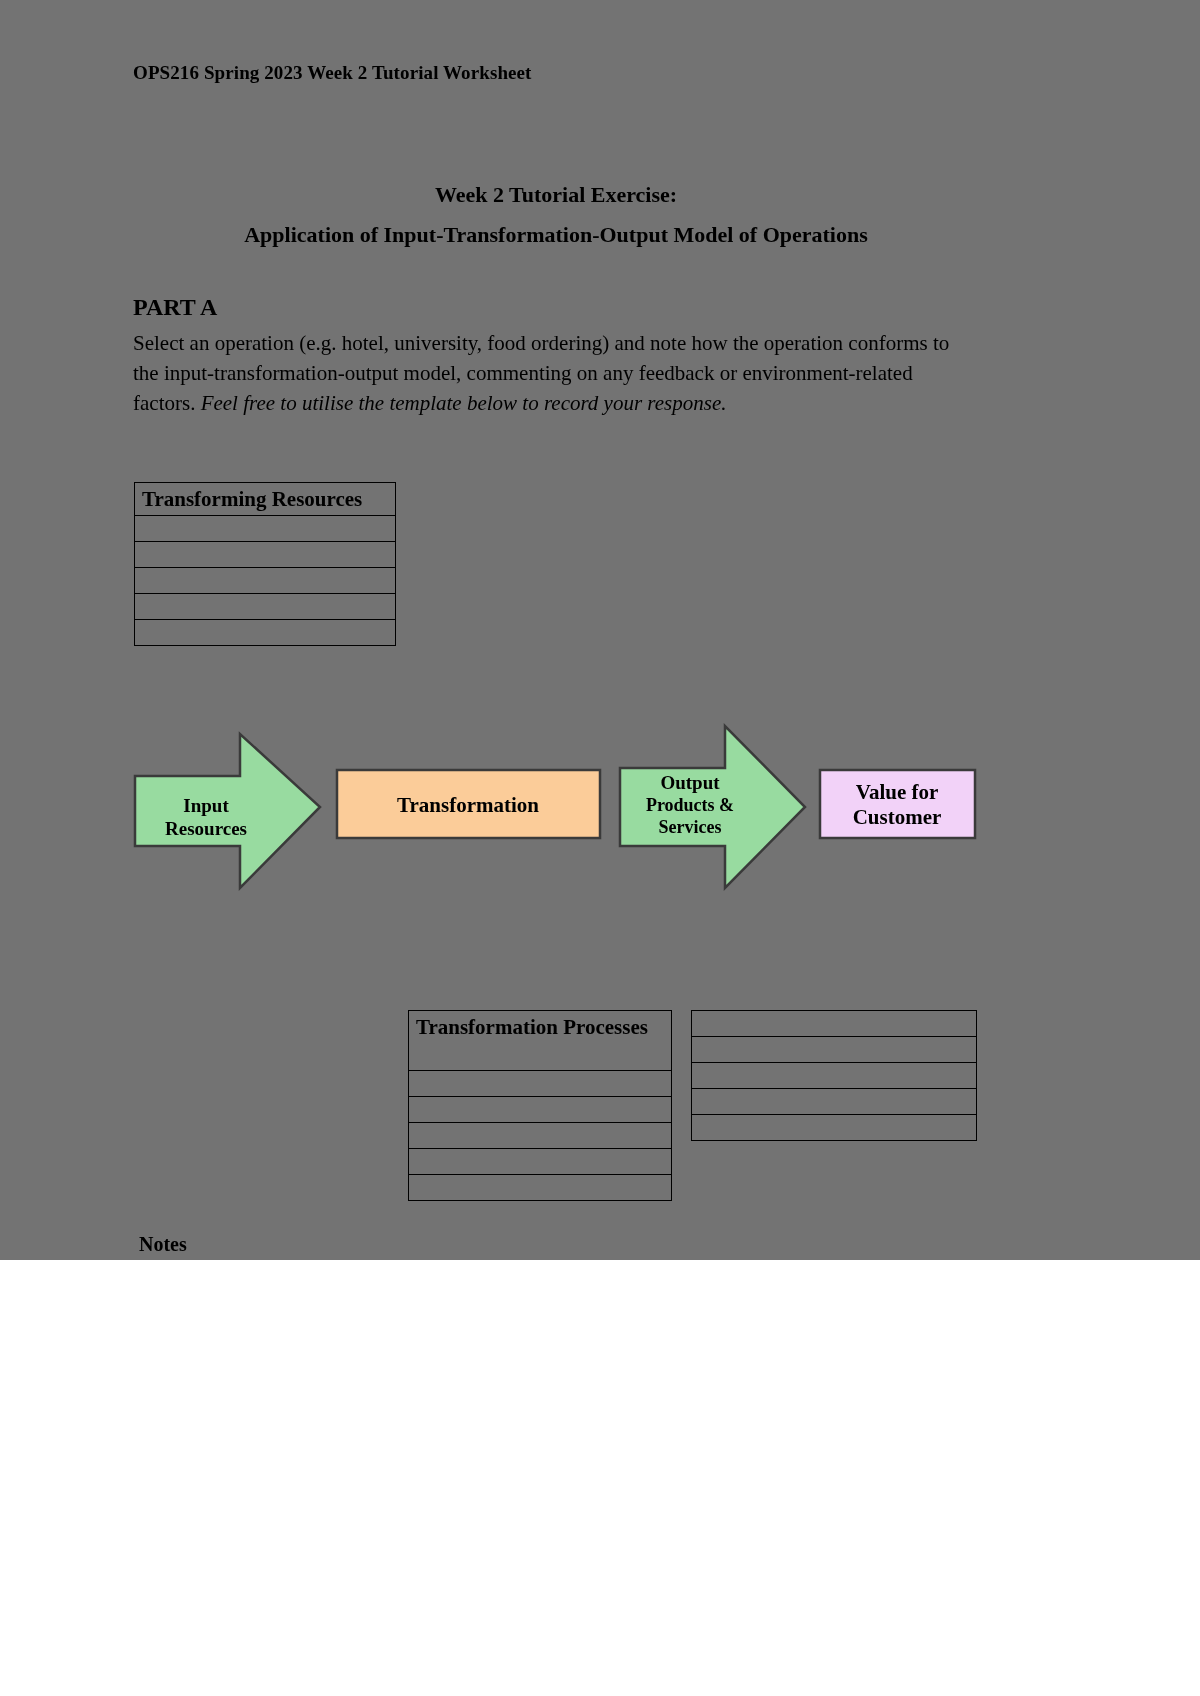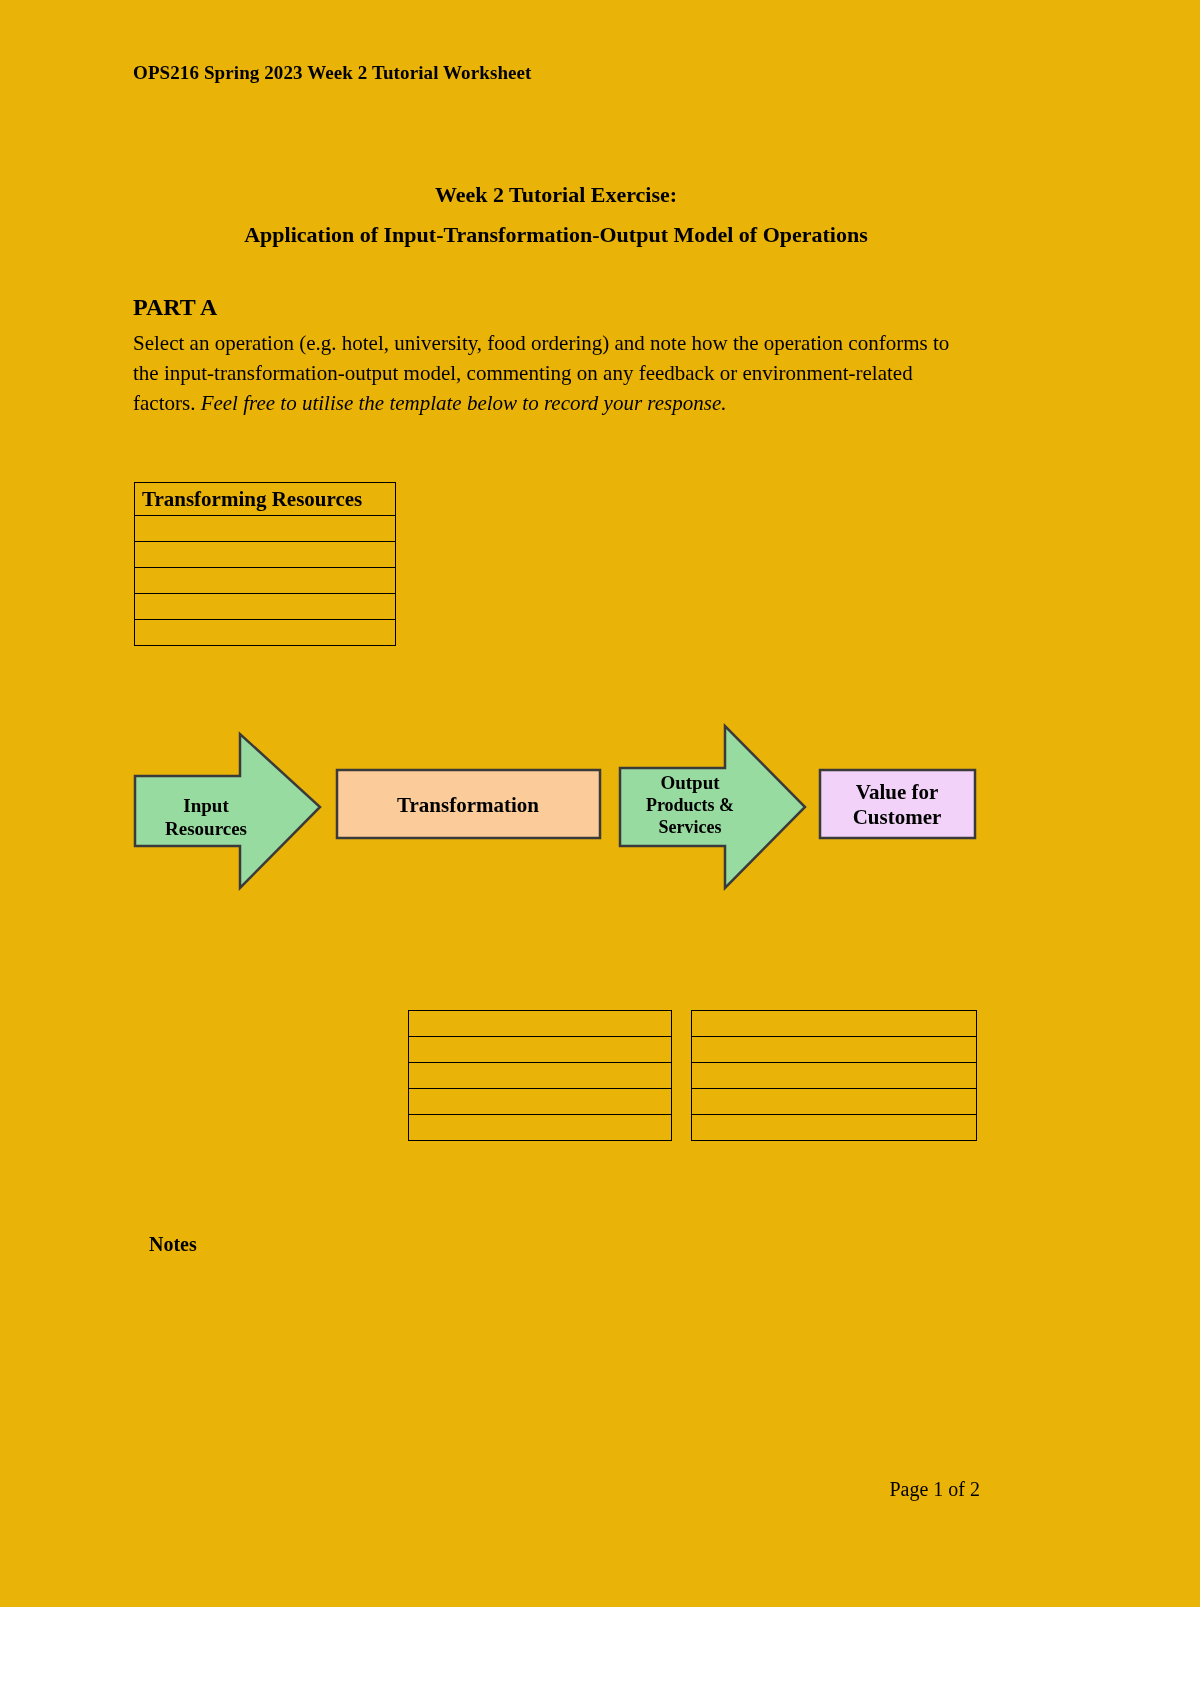--- a/index.html
+++ b/index.html
@@ -7,22 +7,22 @@
     padding: 0;
     background: #ffffff;
   }
   body {
     font-family: "Liberation Serif", "DejaVu Serif", serif;
     color: #000000;
   }
   .page {
     position: relative;
     width: 1200px;
-    height: 1607px;
-    background: #eab308;
+    height: 1260px;
+    background: #737373;
     overflow: hidden;
     box-sizing: border-box;
   }
 
   
   .doc-header {
     position: absolute;
     left: 133px;
     top: 62px;
     font-size: 19px;
@@ -113,21 +113,21 @@
   .diagram svg { display: block; }
   .dg-label {
     font-family: "Liberation Serif", "DejaVu Serif", serif;
     font-weight: bold;
     fill: #000000;
   }
 
   
   .notes-label {
     position: absolute;
-    left: 149px;
+    left: 139px;
     top: 1233px;
     font-size: 20px;
     font-weight: bold;
   }
 
   
   .footer {
     position: absolute;
     left: 0;
     top: 1478px;
@@ -204,20 +204,23 @@
         <text class="dg-label" id="val-l2" x="767" y="104" font-size="21" text-anchor="middle">Customer</text>
       </g>
 
     </svg>
   </div>
 
 
   <table class="tbl" id="tbl-process">
     <tbody>
       <tr>
+        <td class="hdr2">Transformation Processes</td>
+      </tr>
+      <tr>
         <td></td>
       </tr>
       <tr>
         <td></td>
       </tr>
       <tr>
         <td></td>
       </tr>
       <tr>
         <td></td>

